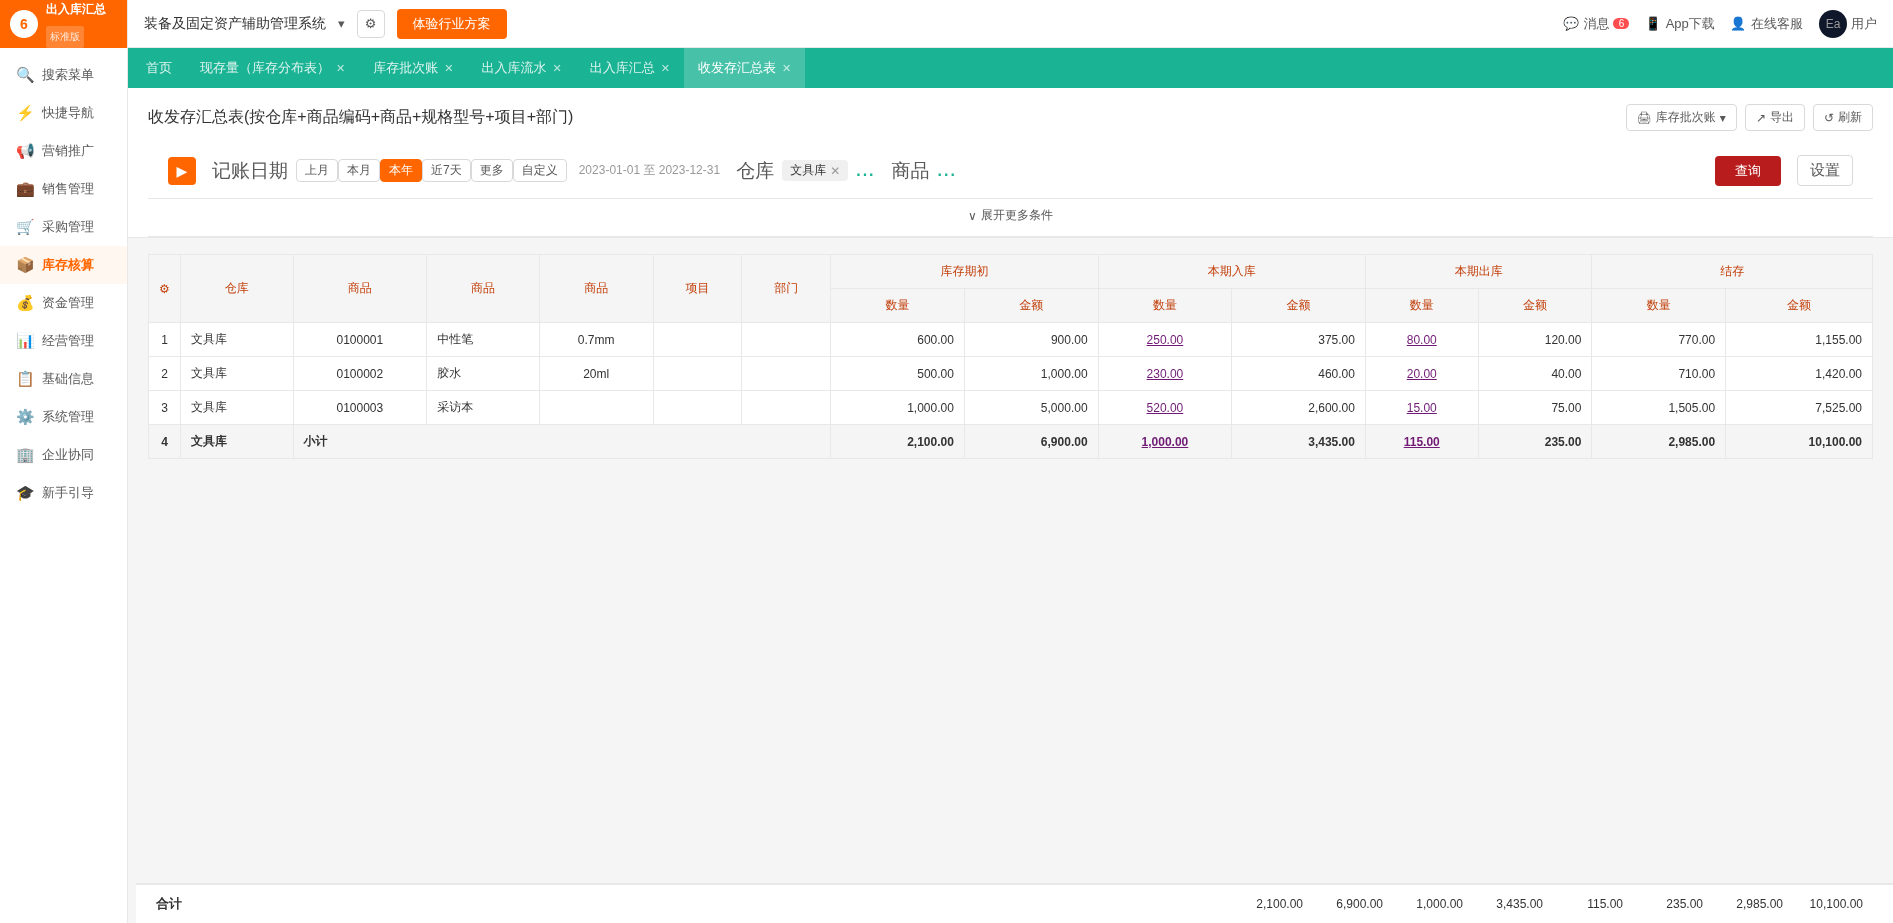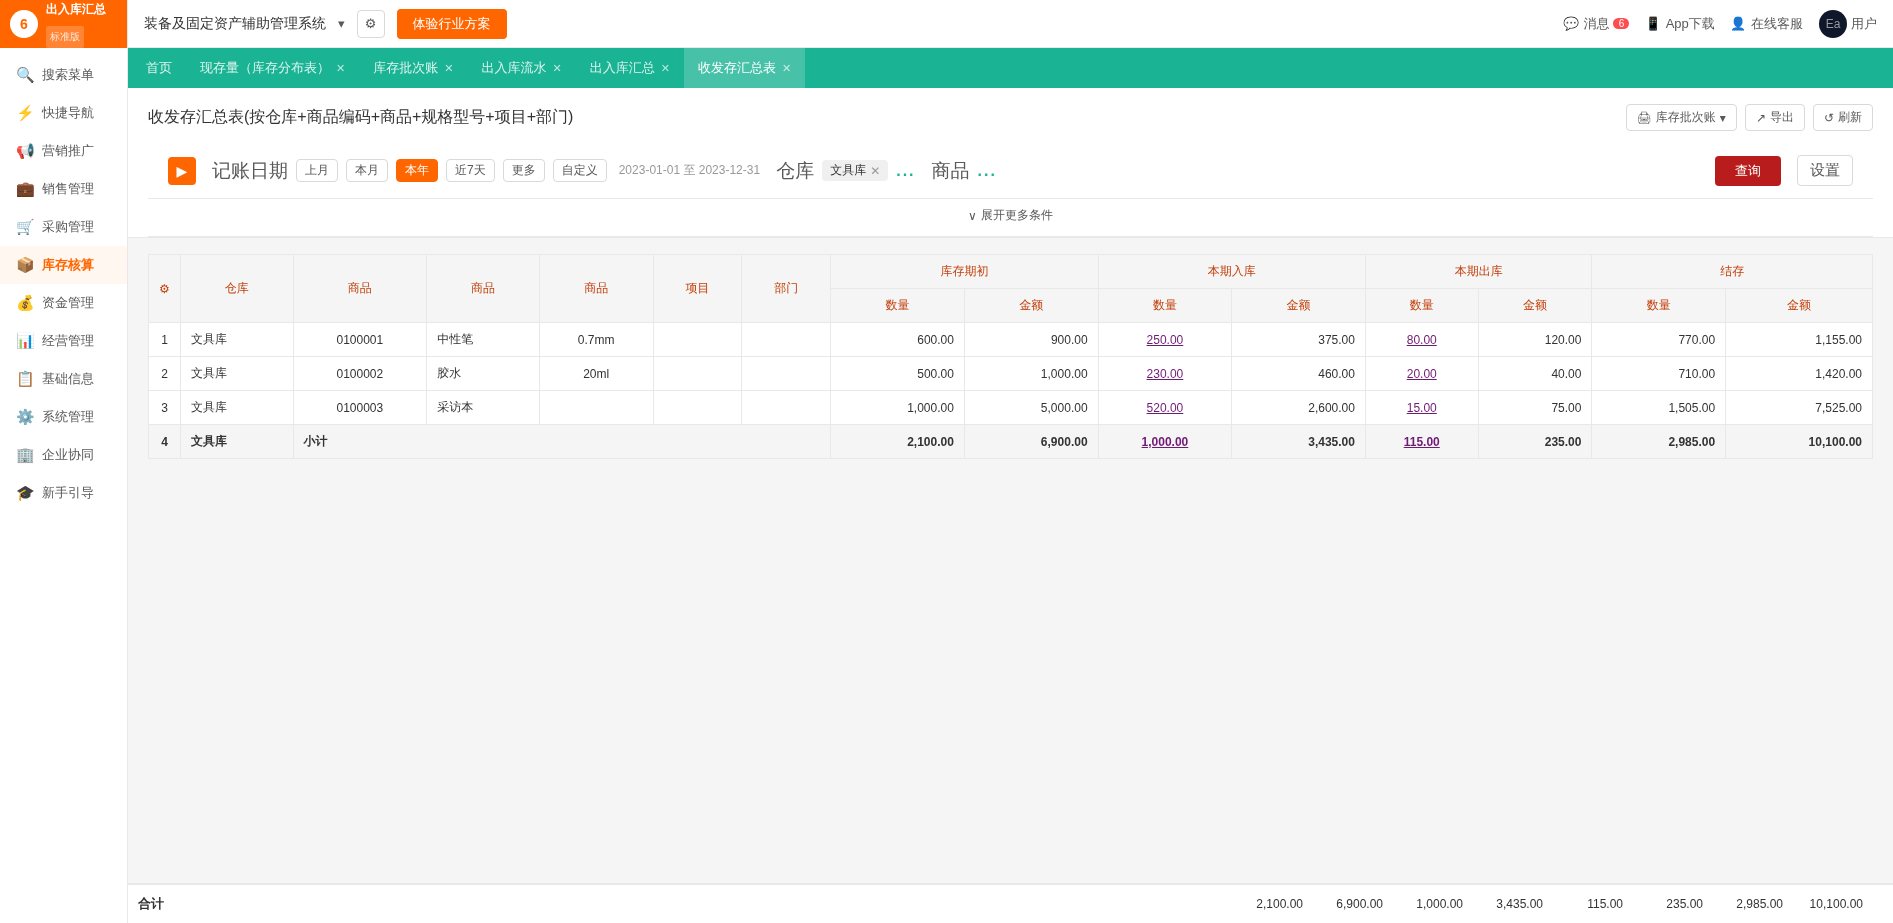--- a/index.html
+++ b/index.html
@@ -64,21 +64,21 @@
 
     
     .filter-bar {
       background: #fff; padding: 12px 20px; display: flex; align-items: center; gap: 16px; border-bottom: 1px solid #e8e8e8; flex-wrap: wrap;
     }
     .filter-toggle-btn {
       width: 28px; height: 28px; background: #ff6600; color: #fff; border: none; border-radius: 4px; cursor: pointer; display: flex; align-items: center; justify-content: center; font-size: 14px;
     }
     .filter-group { display: flex; align-items: center; gap: 8px; }
     .filter-label { color: #595959; font-size: 19px; }
-    .date-filter-btns { display: flex; gap: 8px; }
+    .date-filter-btns { display: flex; gap: 0; }
     .date-btn { padding: 2px 8px; border: 1px solid #d9d9d9; border-radius: 4px; cursor: pointer; font-size: 12px; color: #595959; background: #fff; }
     .date-btn.active { background: #ff6600; color: #fff; border-color: #ff6600; }
     .date-range { font-size: 12px; color: #999; margin-left: 4px; }
     .filter-tag { display: flex; align-items: center; gap: 4px; background: #f0f0f0; border-radius: 4px; padding: 2px 8px; font-size: 12px; }
     .filter-tag-close { cursor: pointer; color: #999; }
     .filter-ellipsis { color: #1ab394; cursor: pointer; font-size: 16px; font-weight: bold; letter-spacing: 2px; }
     .filter-spacer { flex: 1; }
     .query-btn { background: #b91c1c; color: #fff; border: none; padding: 6px 20px; border-radius: 4px; cursor: pointer; font-size: 13px; }
     .settings-btn-small { background: #fff; color: #595959; border: 1px solid #d9d9d9; padding: 5px 12px; border-radius: 4px; cursor: pointer; font-size: 15px; }
 
@@ -99,21 +99,21 @@
     }
     .data-table .text-left { text-align: left; }
     .data-table .num-cell { text-align: right; }
     .data-table .link-cell { color: #701a75; text-decoration: underline; cursor: pointer; text-align: center; }
     .data-table .subtotal-row td { background: #f5f5f5; font-weight: bold; }
     .th-settings { width: 32px; }
     .header-row-1 th, .header-row-2 th { }
 
     
     .footer-total {
-      position: fixed; bottom: 0; left: 118px; right: 0; height: 40px; background: #fff; border-top: 2px solid #e8e8e8; display: flex; align-items: center; padding: 0 20px;
+      position: fixed; bottom: 0; left: 136px; right: 0; height: 40px; background: #fff; border-top: 2px solid #e8e8e8; display: flex; align-items: center; padding: 0 20px;
     }
     .footer-total-label { font-size: 13px; font-weight: bold; color: #333; margin-right: auto; }
     .footer-num { font-size: 12px; color: #333; min-width: 80px; text-align: right; padding-right: 10px; }
   </style>
 </head>
 <body>
 
 <div class="sidebar">
   <div class="sidebar-logo">
     <div class="sidebar-logo-icon">6</div>

